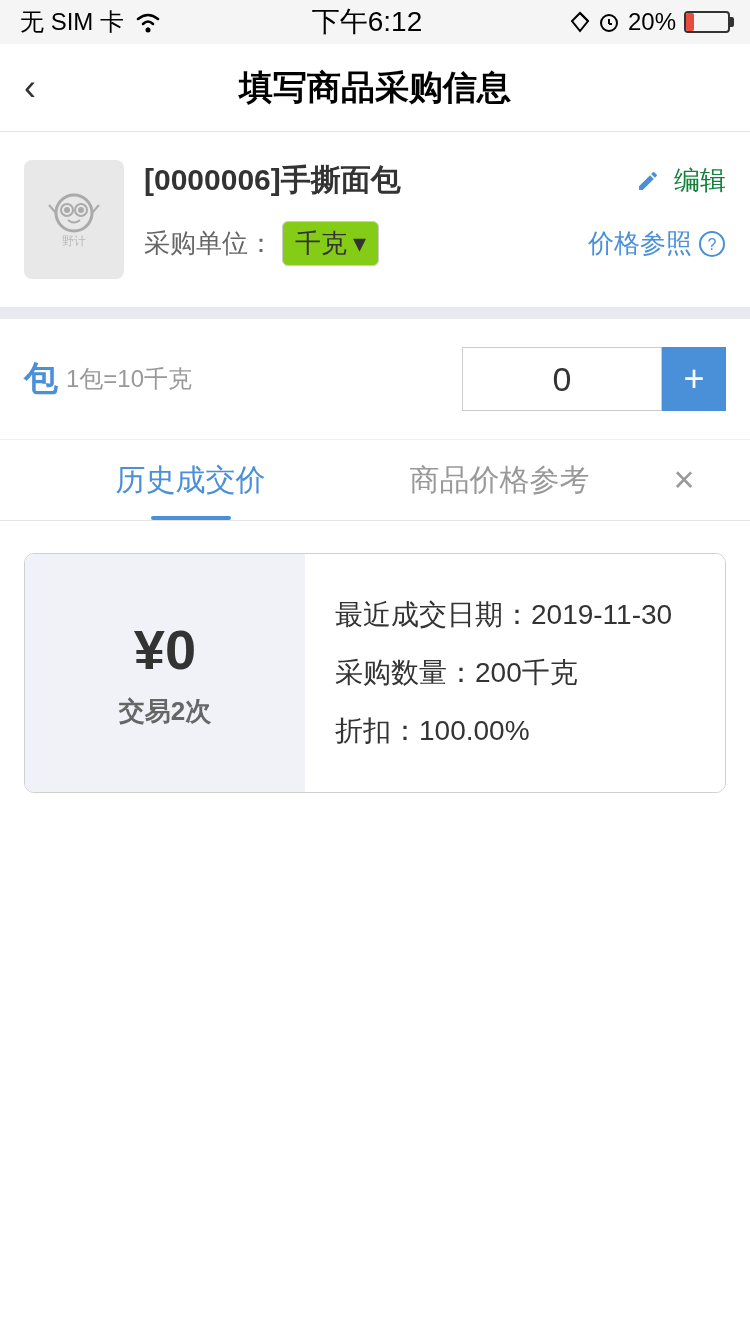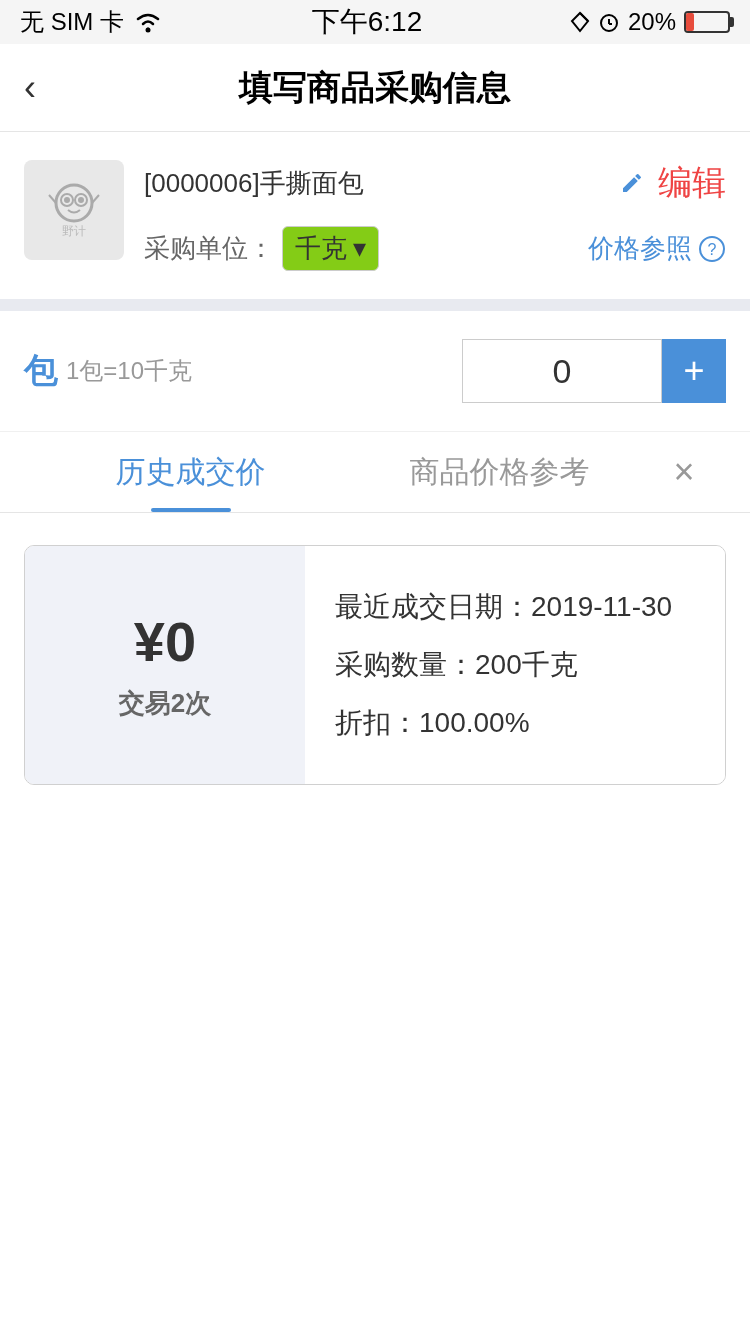--- a/index.html
+++ b/index.html
@@ -98,50 +98,50 @@
     .product-card {
       background: #fff;
       margin-top: 0;
       padding: 28px 24px;
       display: flex;
       align-items: flex-start;
       gap: 20px;
     }
     .product-thumbnail {
       width: 100px;
-      height: 100px;
+      height: 119px;
       background: #e8e8e8;
       border-radius: 8px;
       display: flex;
       align-items: center;
       justify-content: center;
       flex-shrink: 0;
       color: #999;
       font-size: 48px;
     }
     .product-info {
       flex: 1;
     }
     .product-name-row {
       display: flex;
       align-items: center;
       justify-content: space-between;
       margin-bottom: 20px;
     }
     .product-name {
-      font-size: 26px;
-      color: #333;
-      font-weight: 400;
+      font-size: 30px;
+      color: #333;
+      font-weight: 700;
     }
     .product-edit-btn {
       display: flex;
       align-items: center;
       gap: 14px;
-      color: #ef4444;
-      font-size: 34px;
+      color: #15803d;
+      font-size: 26px;
       cursor: pointer;
     }
     .product-unit-row {
       display: flex;
       align-items: center;
       justify-content: space-between;
     }
     .unit-label {
       font-size: 26px;
       color: #666;

